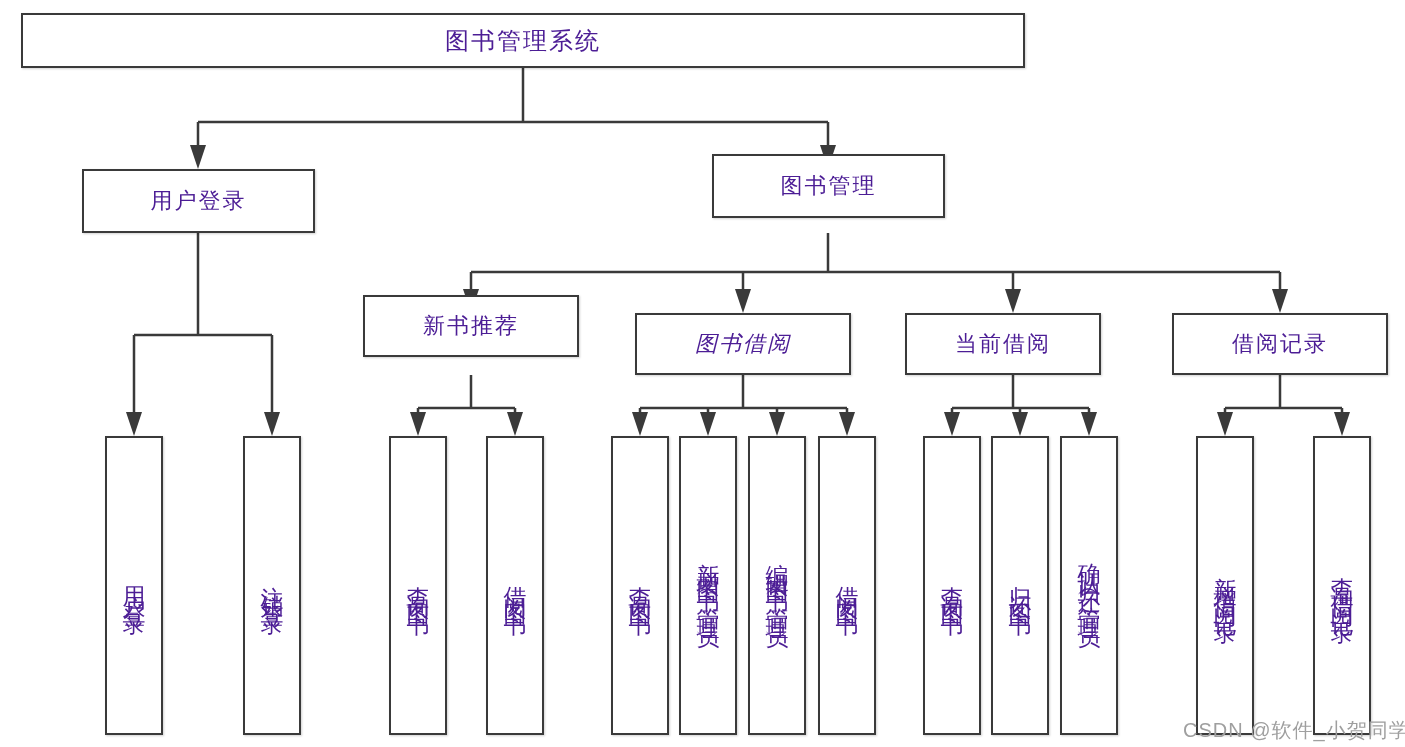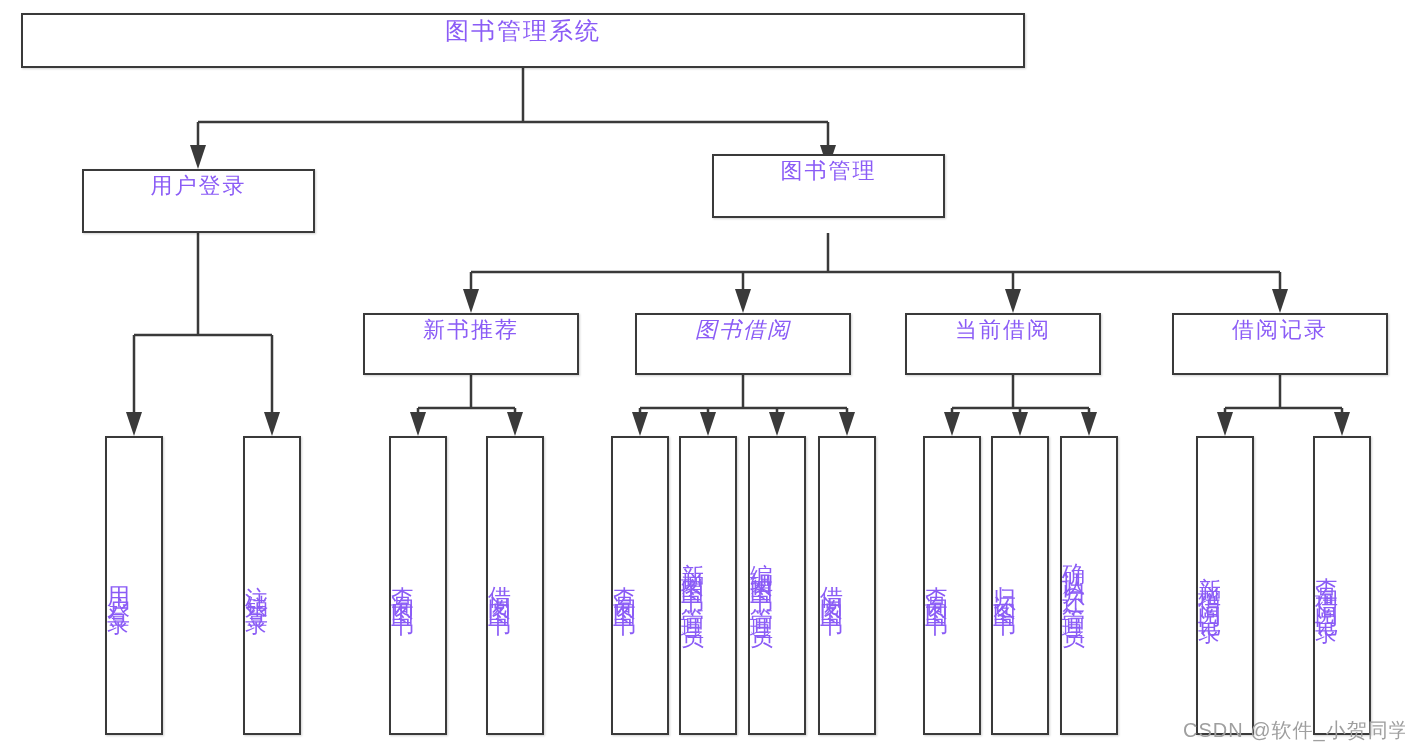--- a/index.html
+++ b/index.html
@@ -3,22 +3,22 @@
 <meta charset="utf-8">
 <style>
   html,body { margin:0; padding:0; background:#ffffff; }
   .stage {
     position:relative; width:1405px; height:747px; background:#ffffff;
     font-family:"Liberation Sans","DejaVu Sans",sans-serif; overflow:hidden;
   }
   .wires { position:absolute; left:0; top:0; z-index:0; }
   .box {
     position:absolute; box-sizing:border-box; background:#ffffff;
-    border:2px solid #3a3a3a; display:flex; align-items:flex-start; justify-content:center;
-    color:#8b5cf6; z-index:1; box-shadow:1px 1px 2px rgba(0,0,0,0.18);
+    border:2px solid #3a3a3a; display:flex; align-items:center; justify-content:center;
+    color:#4c1d95; z-index:1; box-shadow:1px 1px 2px rgba(0,0,0,0.18);
   }
   .h  { font-size:22px; letter-spacing:2px; }
   .hr { font-size:24px; letter-spacing:2px; }
   .v  {
     width:58px; height:299px; top:436px;
     writing-mode:vertical-lr; text-orientation:mixed;
     font-size:23px; letter-spacing:9px; line-height:1;
   }
   .watermark {
     position:absolute; left:1183px; top:717px; z-index:2;
@@ -65,21 +65,21 @@
     <span>图书管理系统</span>
   </div>
 
   <div class="box h" style="left:82px; top:169px; width:233px; height:64px;">
     <span>用户登录</span>
   </div>
   <div class="box h" style="left:712px; top:154px; width:233px; height:64px;">
     <span>图书管理</span>
   </div>
 
-  <div class="box h" style="left:363px; top:313px; width:216px; height:62px;">
+  <div class="box h" style="left:363px; top:295px; width:216px; height:62px;">
     <span>新书推荐</span>
   </div>
   <div class="box h" style="left:635px; top:313px; width:216px; height:62px;font-style:italic;">
     <span>图书借阅</span>
   </div>
   <div class="box h" style="left:905px; top:313px; width:196px; height:62px;">
     <span>当前借阅</span>
   </div>
   <div class="box h" style="left:1172px; top:313px; width:216px; height:62px;">
     <span>借阅记录</span>

